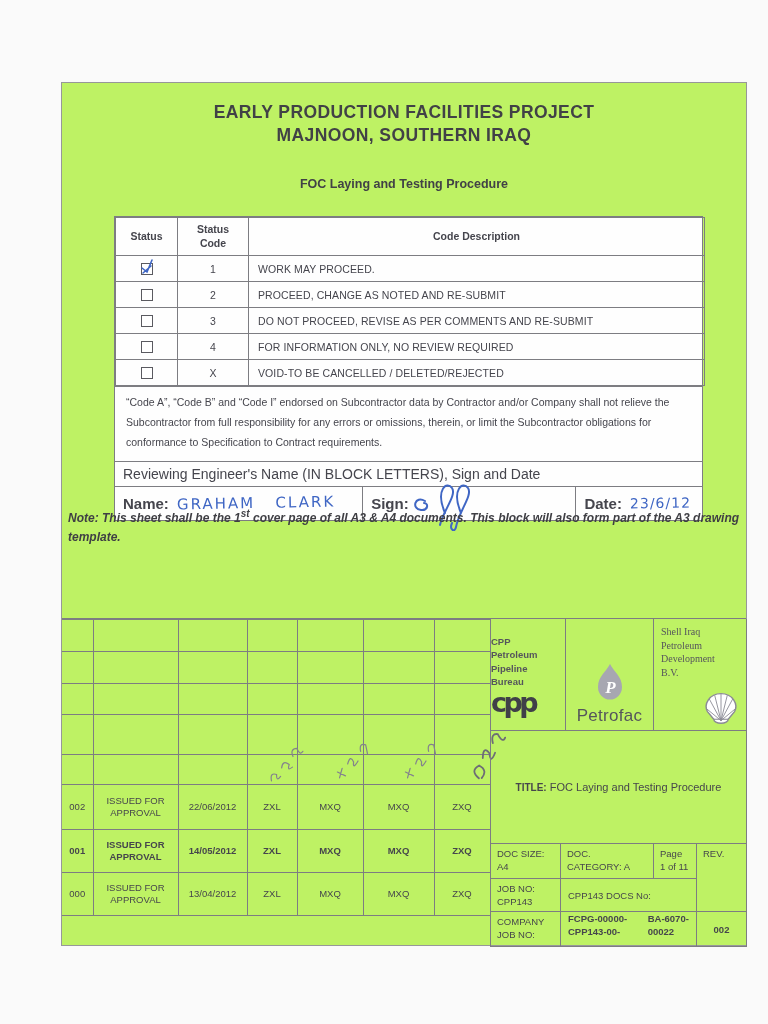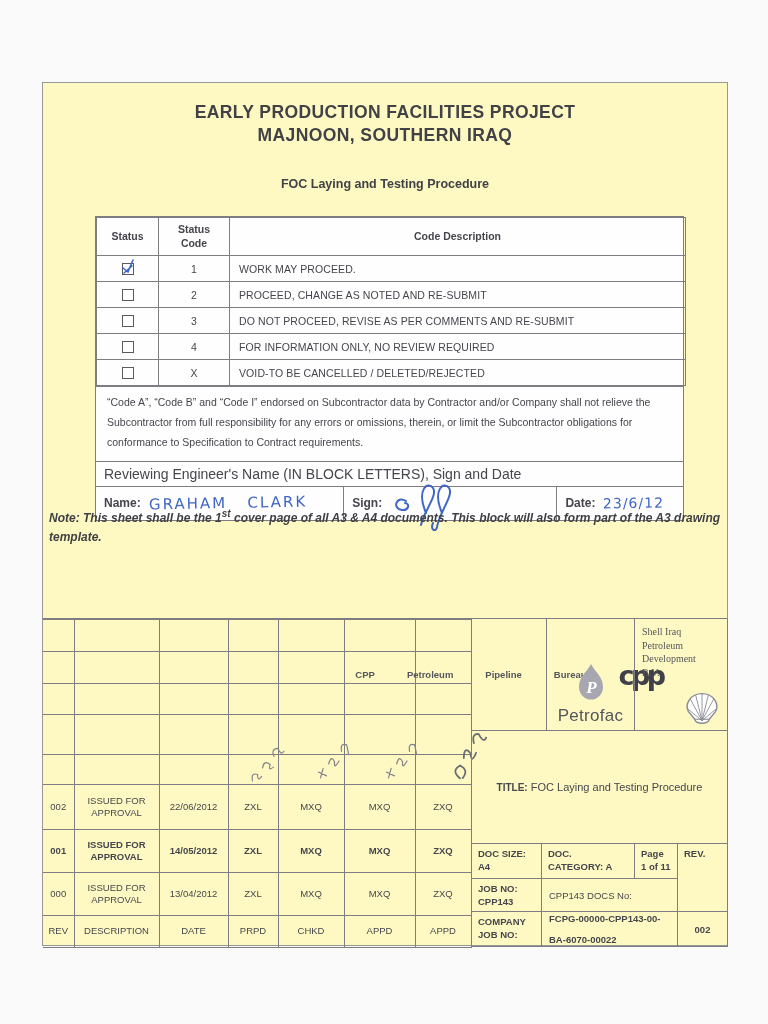--- a/index.html
+++ b/index.html
@@ -4,22 +4,22 @@
 <style>
   html,body{margin:0;padding:0;}
   body{
     width:768px;height:1024px;overflow:hidden;position:relative;
     background:#fafafa;
     font-family:"Liberation Sans", sans-serif;
     color:#454549;
     -webkit-font-smoothing:antialiased;
   }
   .page-frame{
-    position:absolute;left:42px;top:82px;width:686px;height:864px;
-    border:1px solid #979799;background:#fef9c3;box-sizing:border-box;
+    position:absolute;left:61px;top:82px;width:686px;height:864px;
+    border:1px solid #979799;background:#bef264;box-sizing:border-box;
   }
   
   .doc-title{
     position:absolute;left:0;top:18px;width:100%;
     text-align:center;font-weight:bold;font-size:17.5px;line-height:23px;
     letter-spacing:.4px;color:#414146;
   }
   .doc-subtitle{
     position:absolute;left:0;top:94px;width:100%;
     text-align:center;font-weight:bold;font-size:12.5px;color:#414146;
@@ -52,21 +52,21 @@
   .reviewer-row{
     border-top:1px solid #7d7d82;height:24px;line-height:24px;
     padding-left:8px;font-size:14px;color:#45454d;
   }
   .name-row{border-top:1px solid #7d7d82;height:33px;display:flex;}
   .name-row .cell{box-sizing:border-box;display:flex;align-items:center;padding-left:8px;}
   .name-row .cell+.cell{border-left:1px solid #7d7d82;}
   .cell-name{width:248px;}
   .cell-sign{width:214px;position:relative;}
   .cell-date{width:127px;}
-  .lbl{font-weight:bold;font-size:12px;color:#45454d;}
+  .lbl{font-weight:bold;font-size:15px;color:#45454d;}
   .hand{
     color:#3f66c4;font-size:15px;letter-spacing:2px;margin-left:8px;
     font-family:"DejaVu Sans",sans-serif;transform:rotate(-1deg);white-space:pre;
   }
   .hand-date{font-size:14px;letter-spacing:1px;}
   .sign-svg{position:absolute;left:42px;top:-8px;}
   
   .note-block{
     position:absolute;left:6px;top:421px;width:674px;
     font-style:italic;font-weight:bold;font-size:12px;line-height:19px;color:#3f3f44;
@@ -81,44 +81,44 @@
   table.rev-grid td:first-child{border-left:none;}
   tr.r-empty1{height:32px;} tr.r-empty2{height:32px;} tr.r-empty3{height:31px;}
   tr.r-empty4{height:40px;} tr.r-empty5{height:30px;}
   tr.r-data1{height:45px;} tr.r-data2{height:43px;font-weight:bold;} tr.r-data3{height:43px;}
   tr.r-foot{height:32px;}
   .rev-right{
     position:absolute;left:428px;top:0;width:256px;height:328px;
     border-left:1px solid #7d7d82;box-sizing:border-box;
   }
   .rr-cell{position:absolute;box-sizing:border-box;border:1px solid #7d7d82;border-left:none;border-top:none;}
-  .logo-cpp{left:0;top:0;width:75px;height:112px;display:flex;align-items:center;justify-content:center;gap:32px;}
+  .logo-cpp{left:0;top:0;width:75px;height:112px;display:flex;flex-direction:column;justify-content:center;}
   .logo-petrofac{left:75px;top:0;width:88px;height:112px;display:flex;flex-direction:column;align-items:center;justify-content:flex-end;padding-bottom:4px;}
   .logo-shell{left:163px;top:0;width:93px;height:112px;padding:6px 0 0 7px;position:absolute;}
   .cpp-line{font-size:9.5px;font-weight:bold;color:#55555c;line-height:13.5px;}
   .cpp-logo{font-family:"DejaVu Sans",sans-serif;font-weight:800;font-size:27px;letter-spacing:-3.5px;color:#404048;line-height:24px;margin-top:2px;}
   .petrofac-name{font-size:17px;color:#55555c;letter-spacing:.3px;margin-top:4px;}
   .shell-line{font-family:"Liberation Serif",serif;font-weight:normal;font-size:10px;color:#55555c;line-height:13.5px;}
   .shell-icon{position:absolute;right:5px;bottom:4px;}
   .title-cell{
     left:0;top:112px;width:256px;height:113px;
     display:flex;align-items:center;justify-content:center;text-align:center;
   }
   .title-cell .inner{width:210px;font-size:11px;line-height:17px;color:#46464c;}
   .title-cell .tlbl{font-weight:bold;font-size:10px;}
   .info-label{font-size:9.5px;color:#46464c;line-height:13px;}
-  .ic{padding:3px 0 0 6px;font-weight:bold;}
+  .ic{padding:3px 0 0 6px;}
   .doc-size{left:0;top:225px;width:70px;height:35px;}
   .doc-cat{left:70px;top:225px;width:93px;height:35px;}
   .doc-page{left:163px;top:225px;width:43px;height:35px;}
   .doc-rev{left:206px;top:225px;width:50px;height:68px;}
   .job-no{left:0;top:260px;width:70px;height:33px;}
   .docs-no{left:70px;top:260px;width:136px;height:33px;display:flex;align-items:center;padding-left:7px;}
   .company-job{left:0;top:293px;width:70px;height:35px;}
-  .company-val{left:70px;top:293px;width:136px;height:35px;display:flex;flex-direction:column;justify-content:space-between;padding-left:7px;}
+  .company-val{left:70px;top:293px;width:136px;height:35px;display:flex;justify-content:flex-end;padding-left:7px;}
   .rev-val{left:206px;top:293px;width:50px;height:35px;display:flex;align-items:center;justify-content:center;font-weight:bold;}
   .company-val .info-label{font-weight:bold;}
   .sig{position:absolute;pointer-events:none;}
   .sig svg{overflow:visible;}
 </style>
 </head>
 <body>
 
 <div class="page-frame">
 
@@ -290,29 +290,20 @@
         <td>
               <div>ISSUED FOR</div>
               <div>APPROVAL</div>
             </td>
         <td>13/04/2012</td>
         <td>ZXL</td>
         <td>MXQ</td>
         <td>MXQ</td>
         <td>ZXQ</td>
       </tr>
-      <tr class="r-foot">
-        <td>REV</td>
-        <td>DESCRIPTION</td>
-        <td>DATE</td>
-        <td>PRPD</td>
-        <td>CHKD</td>
-        <td>APPD</td>
-        <td>APPD</td>
-      </tr>
     </tbody>
       </table>
 
     <div class="sig" style="left:198px;top:118px">
       <svg width="58" height="58" viewBox="0 0 58 58">
           <g transform="rotate(-38 29 29)" stroke="#83838c" stroke-width="1.2" fill="none" stroke-linecap="round">
             <path d="M6 30 q4 -8 8 -2 q-5 6 2 4 M22 26 q6 -6 8 2 q-6 4 1 4 M38 24 q2 -8 8 -4 q-2 8 3 6"></path>
           </g>
         </svg>
     </div>

